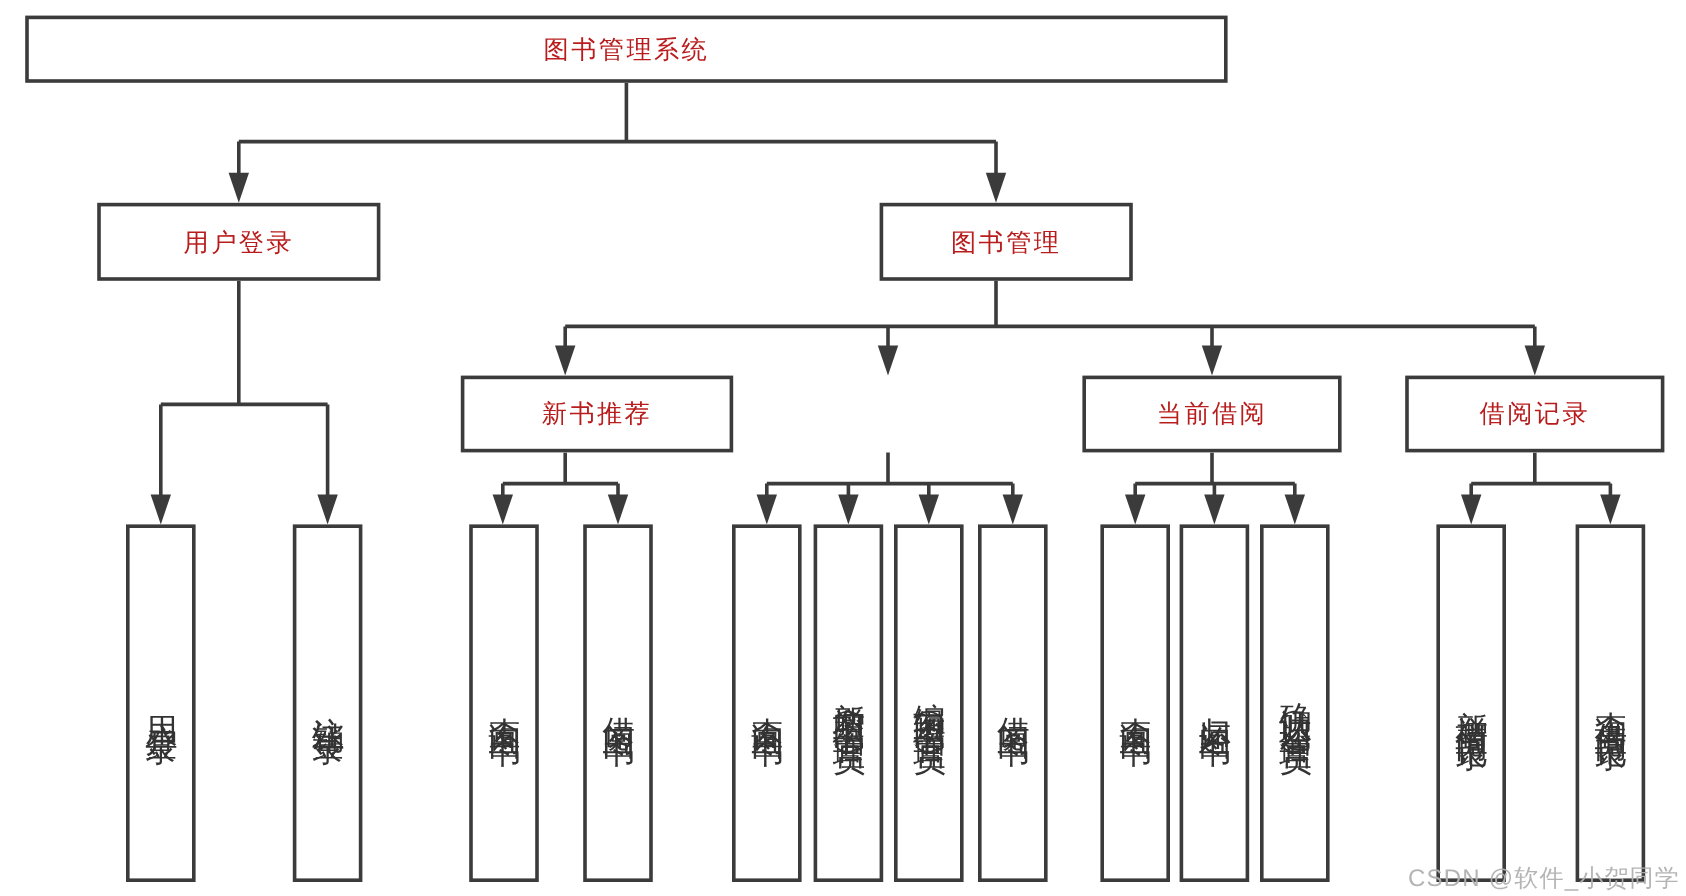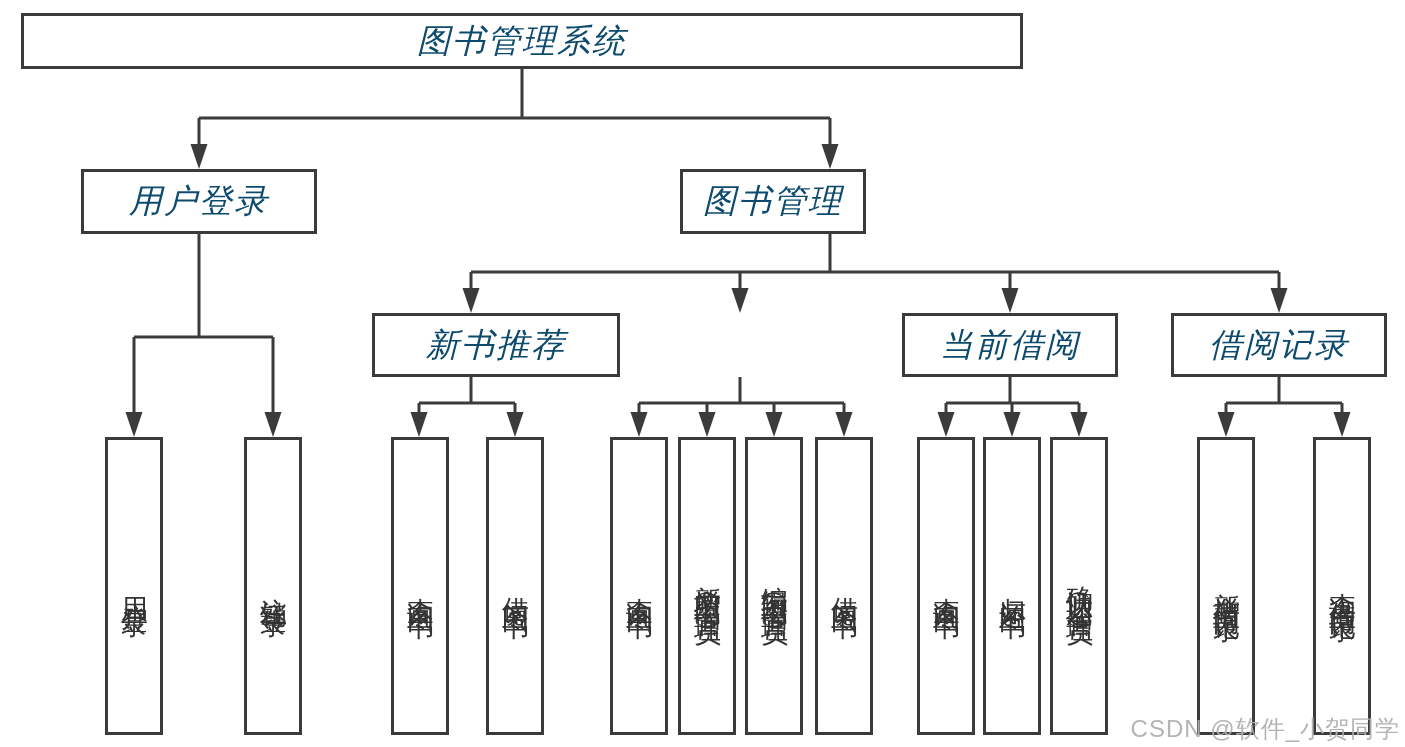--- a/index.html
+++ b/index.html
@@ -8,28 +8,28 @@
     font-family:"Liberation Sans",sans-serif;color:#333333;overflow:hidden;
   }
   .wires{position:absolute;left:0;top:0;z-index:0;}
   .wires path{stroke:#3b3b3b;stroke-width:3;fill:none;}
   .wires polygon{fill:#3b3b3b;stroke:none;}
   .node{
     position:absolute;box-sizing:border-box;z-index:1;
     border:3px solid #3b3b3b;background:#ffffff;
     display:flex;align-items:center;justify-content:center;
   }
-  .hlabel{font-size:33px;letter-spacing:2px;white-space:nowrap;color:#0c4a6e;font-style:italic;}
+  .hlabel{font-size:21px;letter-spacing:2px;white-space:nowrap;color:#b91c1c;}
   .vlabel{
     font-size:27px;letter-spacing:5px;line-height:1;color:#333333;
     writing-mode:vertical-rl;text-orientation:mixed;
   }
   .watermark{
     position:absolute;right:5px;bottom:2px;z-index:5;
-    font-size:24px;letter-spacing:1px;white-space:nowrap;
+    font-size:20px;letter-spacing:1px;white-space:nowrap;
     color:rgba(176,176,176,0.95);
   }
 </style>
 </head>
 <body>
 
 <div class="stage">
 
   <svg class="wires" width="1405" height="747" viewBox="0 0 1405 747">
 
@@ -68,25 +68,25 @@
     <polygon points="1333.5,412 1350.5,412 1342,437"></polygon>
   </svg>
 
   <div class="node" style="left:21px;top:13px;width:1002px;height:56px">
     <span class="hlabel">图书管理系统</span>
   </div>
 
   <div class="node" style="left:81px;top:169px;width:236px;height:65px">
     <span class="hlabel">用户登录</span>
   </div>
-  <div class="node" style="left:680px;top:169px;width:186px;height:65px">
+  <div class="node" style="left:733px;top:169px;width:211px;height:65px">
     <span class="hlabel">图书管理</span>
   </div>
 
-  <div class="node" style="left:372px;top:313px;width:248px;height:64px">
+  <div class="node" style="left:384px;top:313px;width:227px;height:64px">
     <span class="hlabel">新书推荐</span>
   </div>
   <div class="node" style="left:1171px;top:313px;width:216px;height:64px">
     <span class="hlabel">借阅记录</span>
   </div>
   <div class="node" style="left:902px;top:313px;width:216px;height:64px">
     <span class="hlabel">当前借阅</span>
   </div>
 
   <div class="node" style="left:105px;top:437px;width:58px;height:298px">

